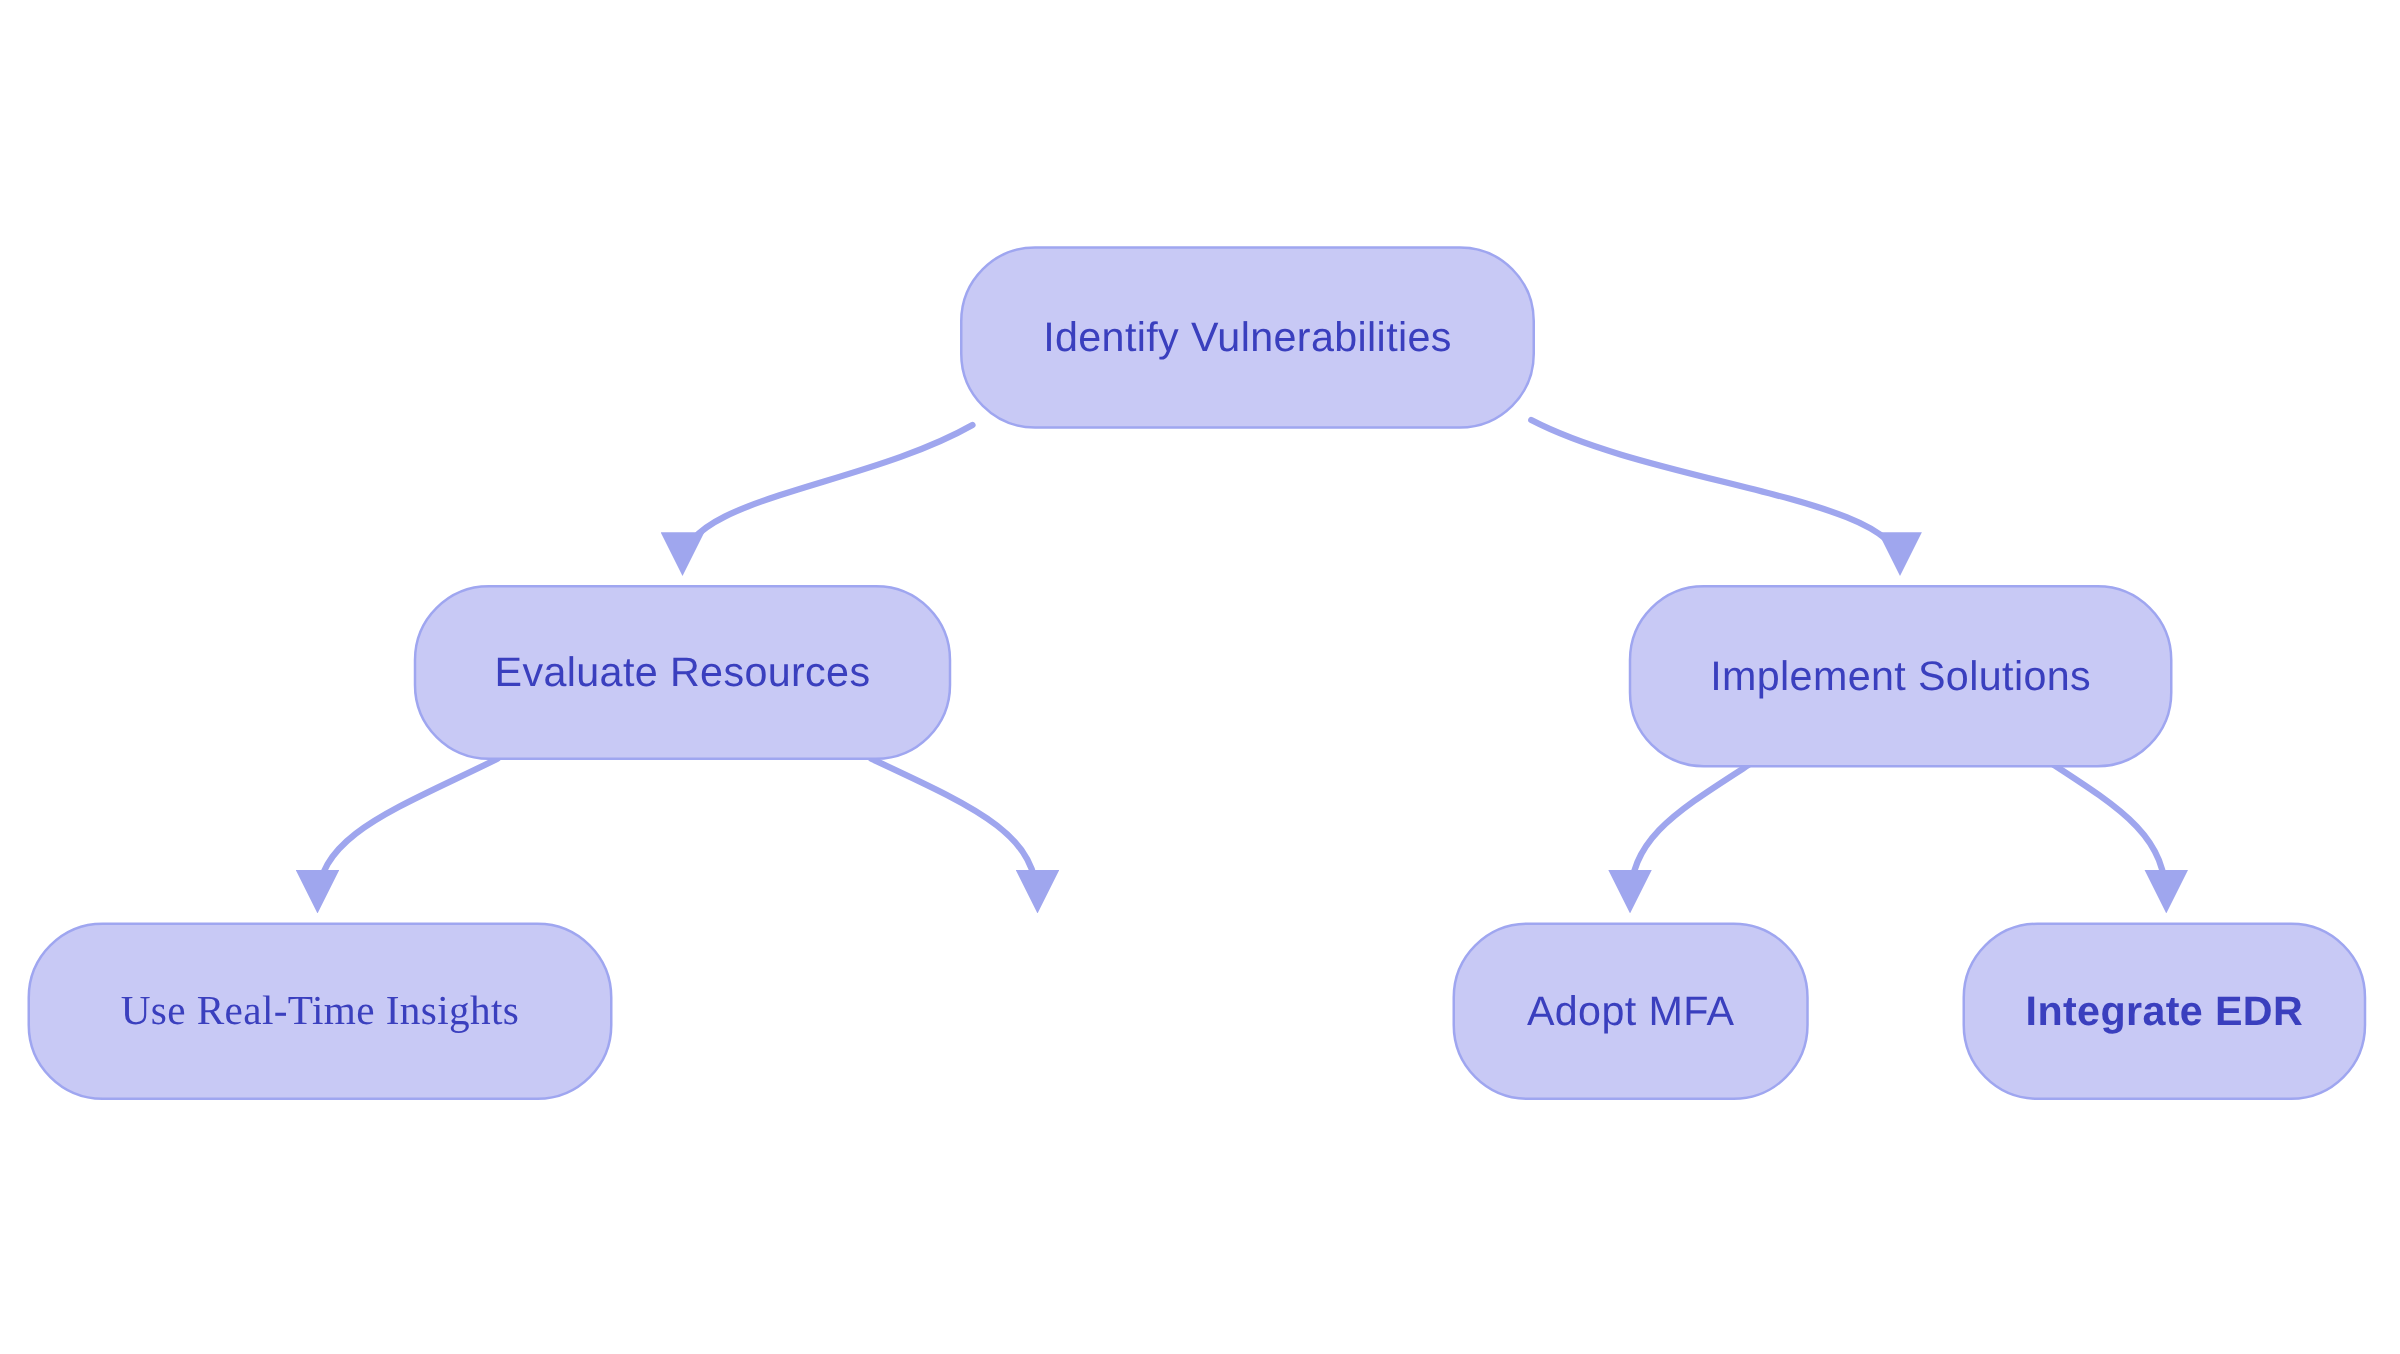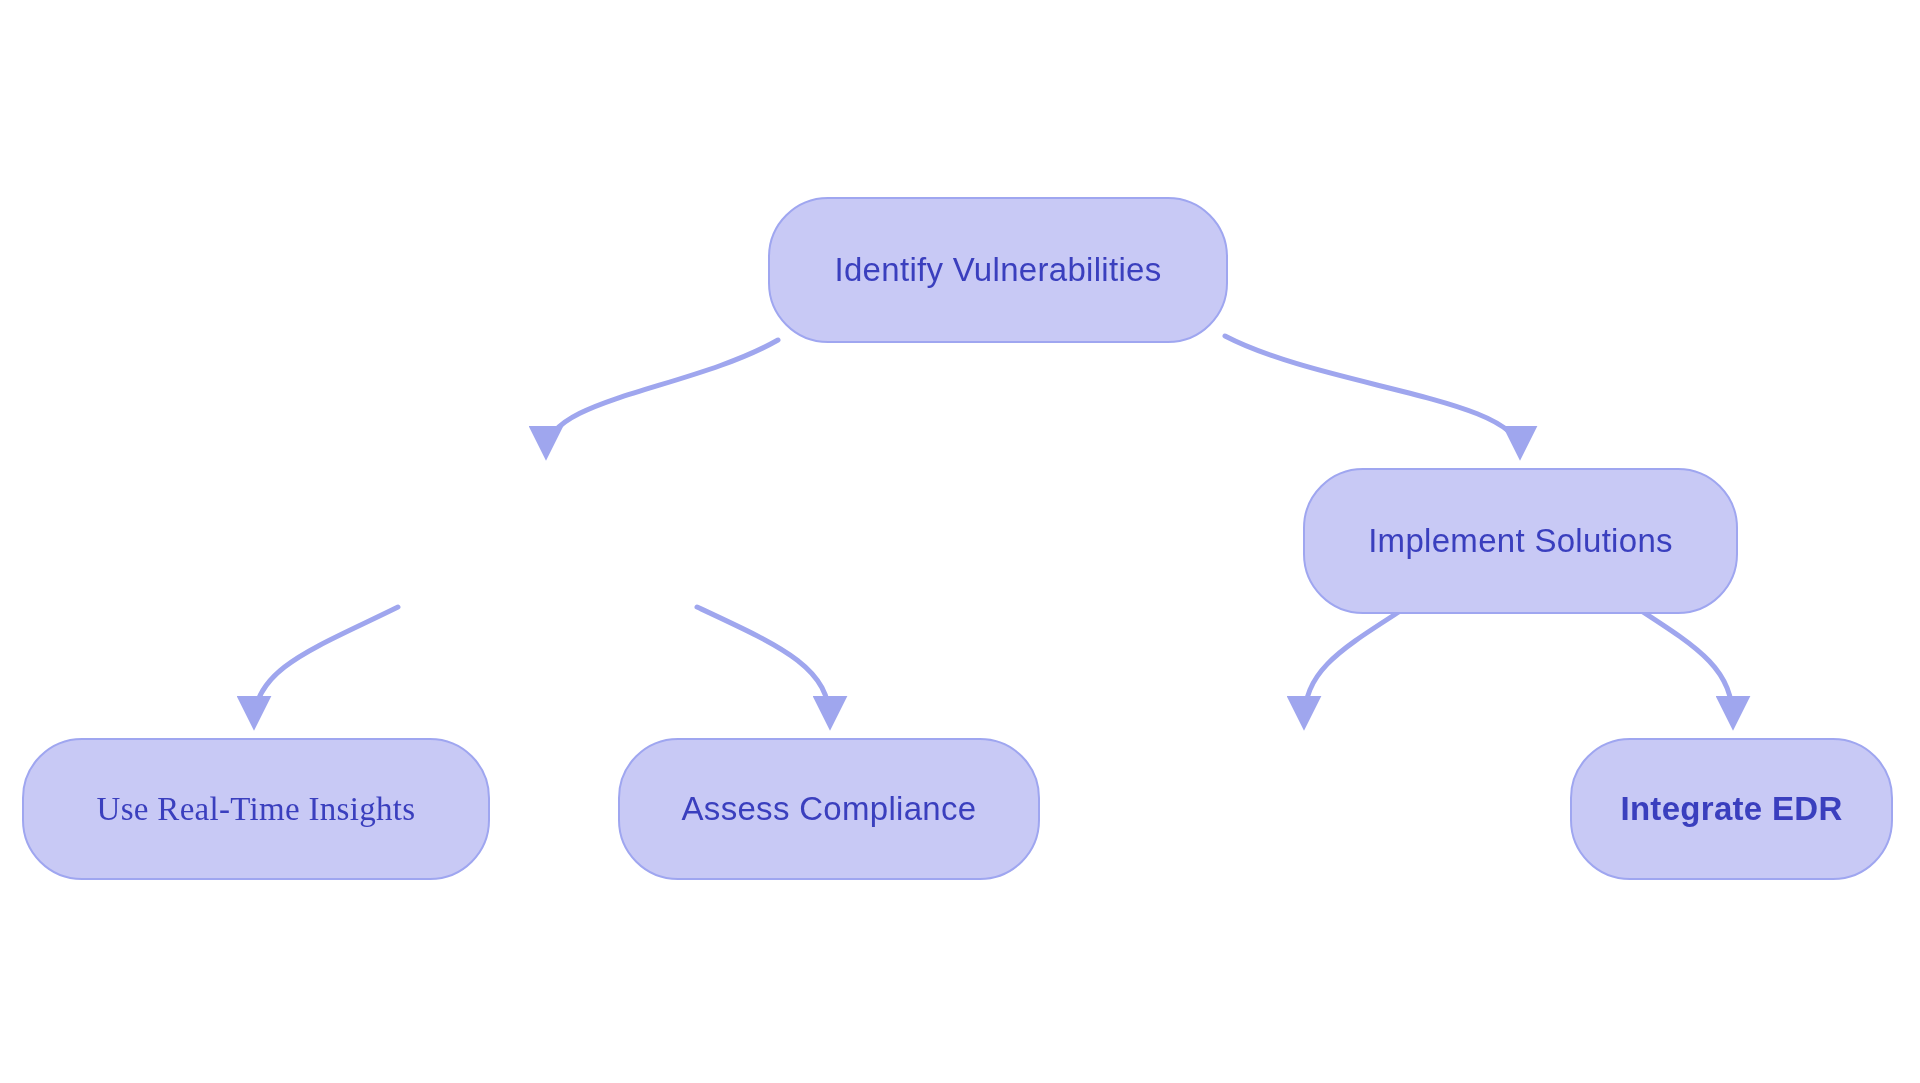--- a/index.html
+++ b/index.html
@@ -58,23 +58,24 @@
     <path class="edge" d="M 778 340 C 690 390, 546 398, 546 452" marker-end="url(#arrowhead)"></path>
     <path class="edge" d="M 1225 336 C 1325 388, 1520 398, 1520 452" marker-end="url(#arrowhead)"></path>
     <path class="edge" d="M 398 607 C 315 648, 254 668, 254 722" marker-end="url(#arrowhead)"></path>
     <path class="edge" d="M 697 607 C 785 648, 830 668, 830 722" marker-end="url(#arrowhead)"></path>
     <path class="edge" d="M 1405 608 C 1340 650, 1304 670, 1304 722" marker-end="url(#arrowhead)"></path>
     <path class="edge" d="M 1637 608 C 1702 650, 1733 670, 1733 722" marker-end="url(#arrowhead)"></path>
   </svg>
 
   <div class="node" style="left:768px; top:197px; width:460px; height:146px;">Identify Vulnerabilities</div>
 
+  <div class="node" style="left:331px; top:468px; width:430px; height:140px;">Evaluate Resources</div>
 
   <div class="node" style="left:1303px; top:468px; width:435px; height:146px;">Implement Solutions</div>
 
   <div class="node" style="left:22px; top:738px; width:468px; height:142px;font-family:Liberation Serif, serif;">Use Real-Time Insights</div>
 
-  <div class="node" style="left:618px; top:738px; width:422px; height:142px;">Assess Compliance</div>
 
+  <div class="node" style="left:1162px; top:738px; width:285px; height:142px;">Adopt MFA</div>
 
   <div class="node" style="left:1570px; top:738px; width:323px; height:142px;font-weight:bold;">Integrate EDR</div>
 
 </div>
 
 </body></html>

